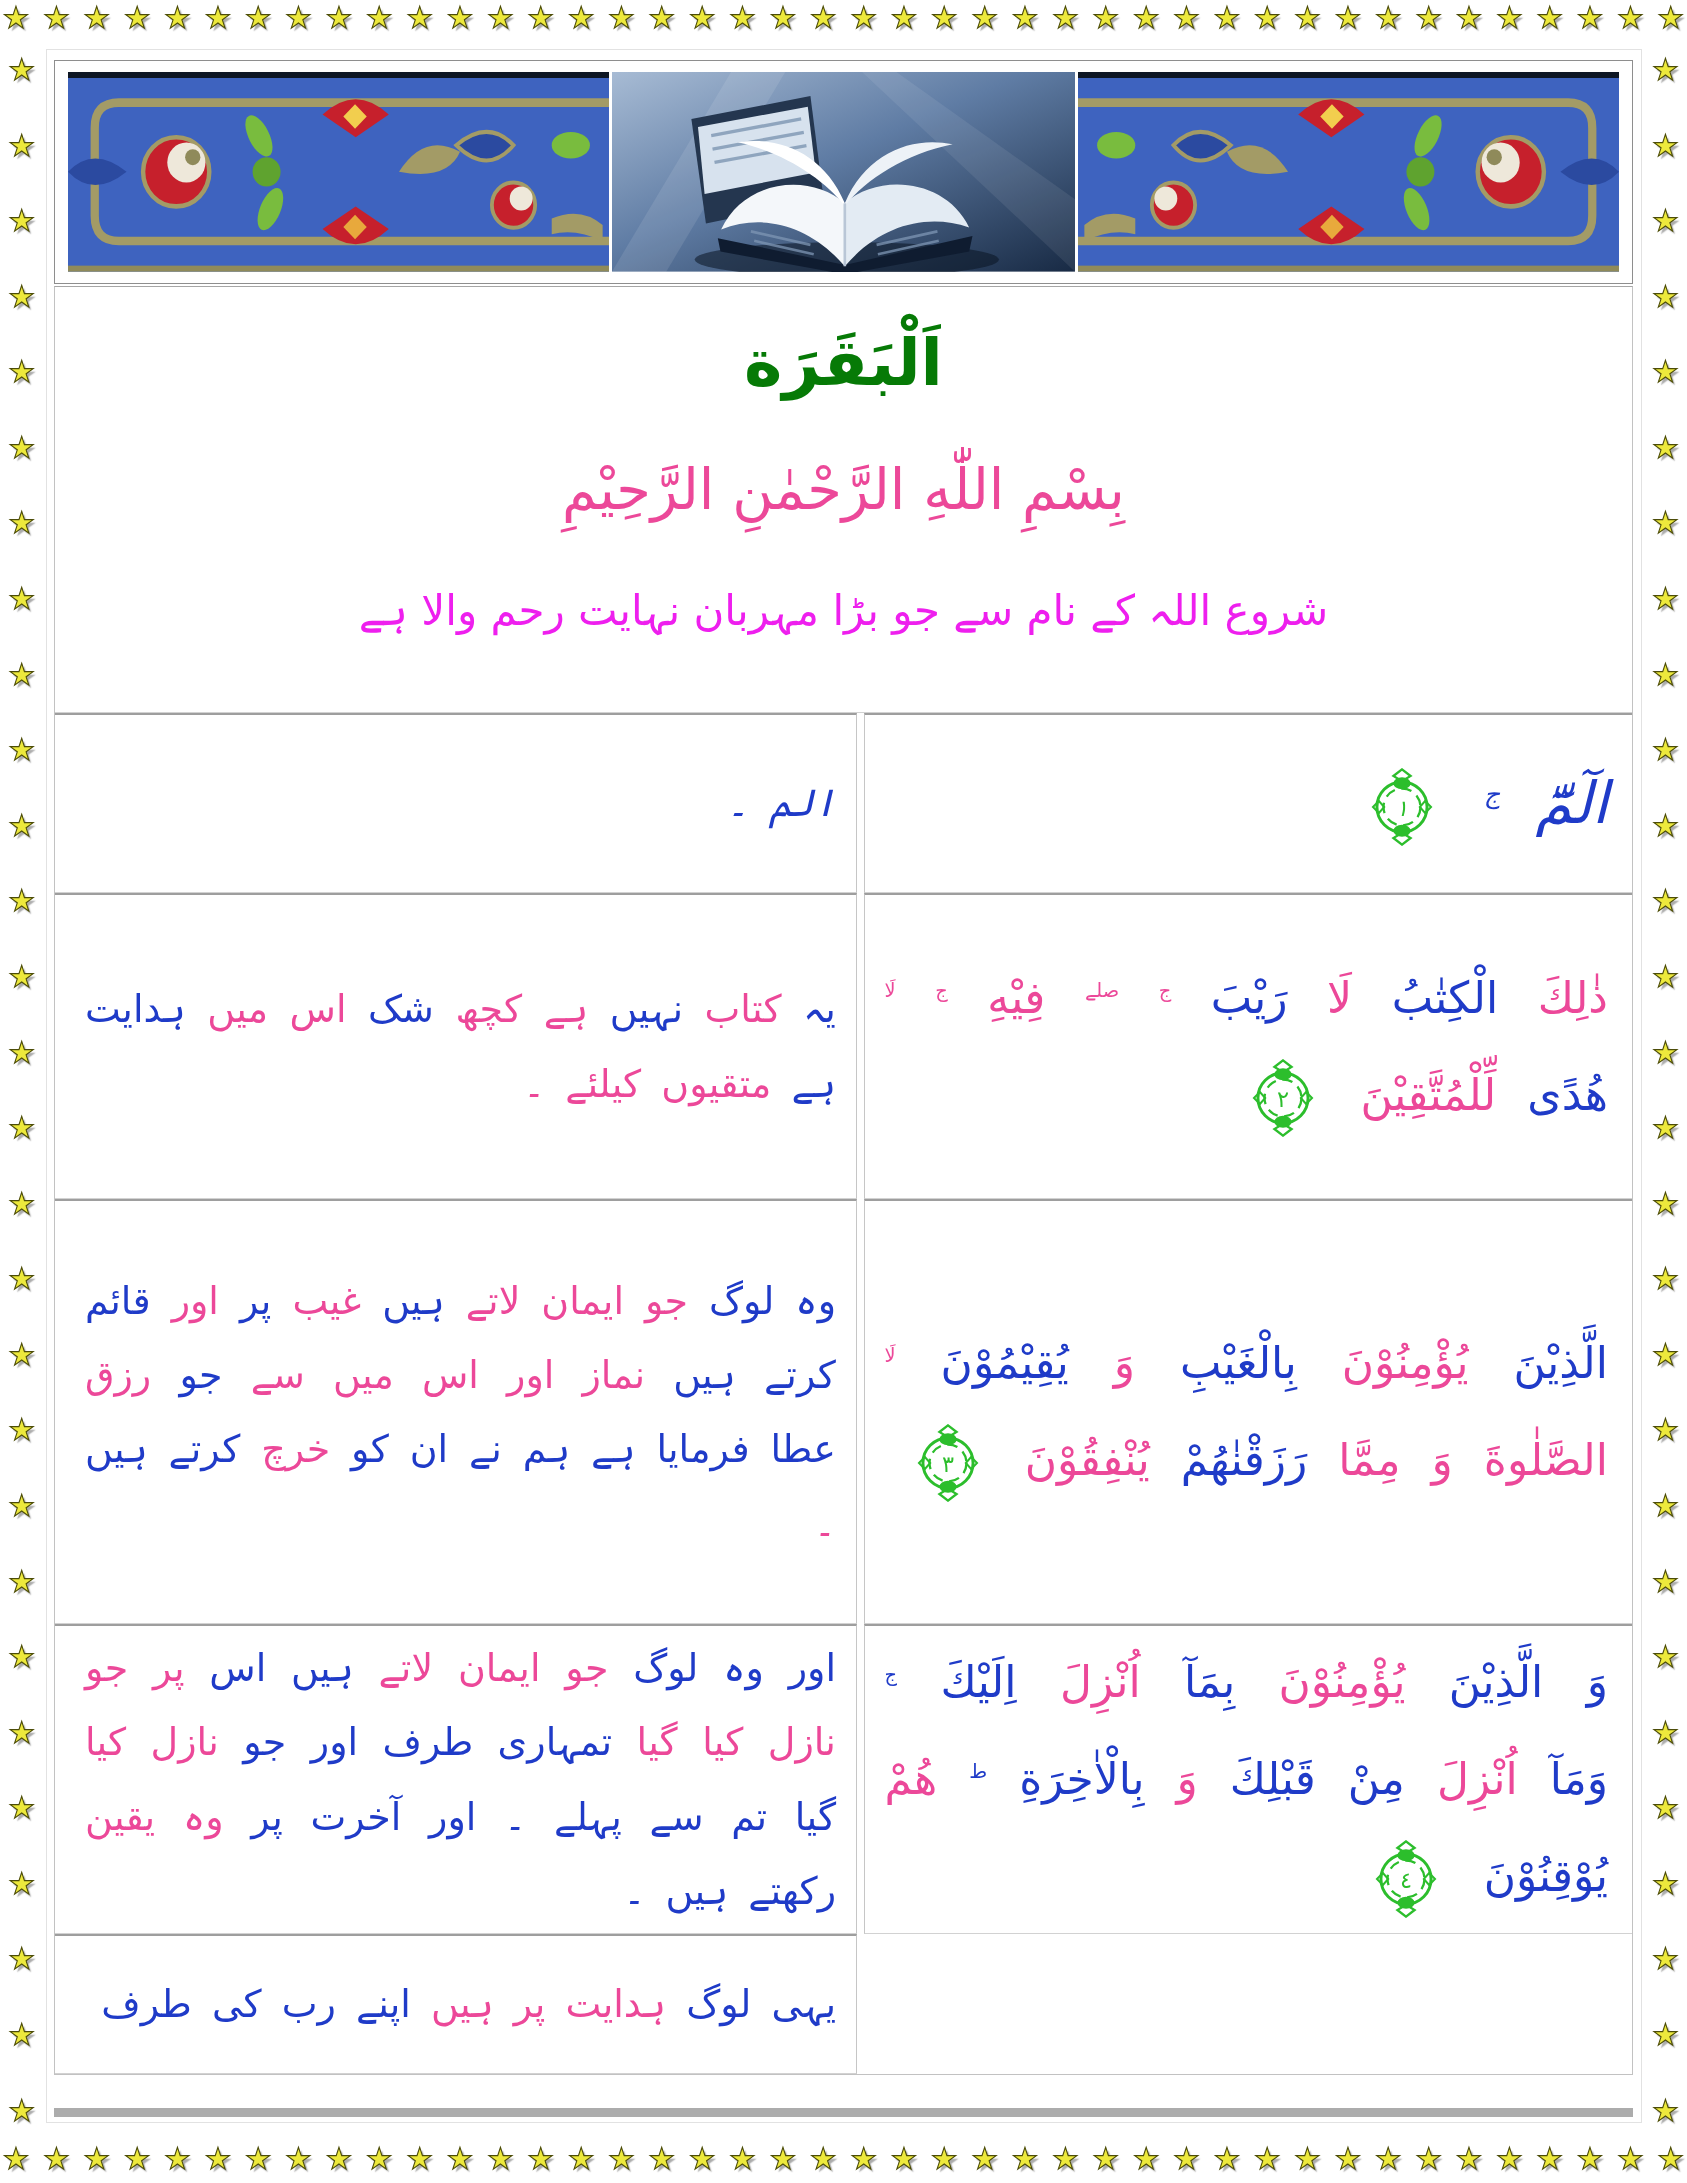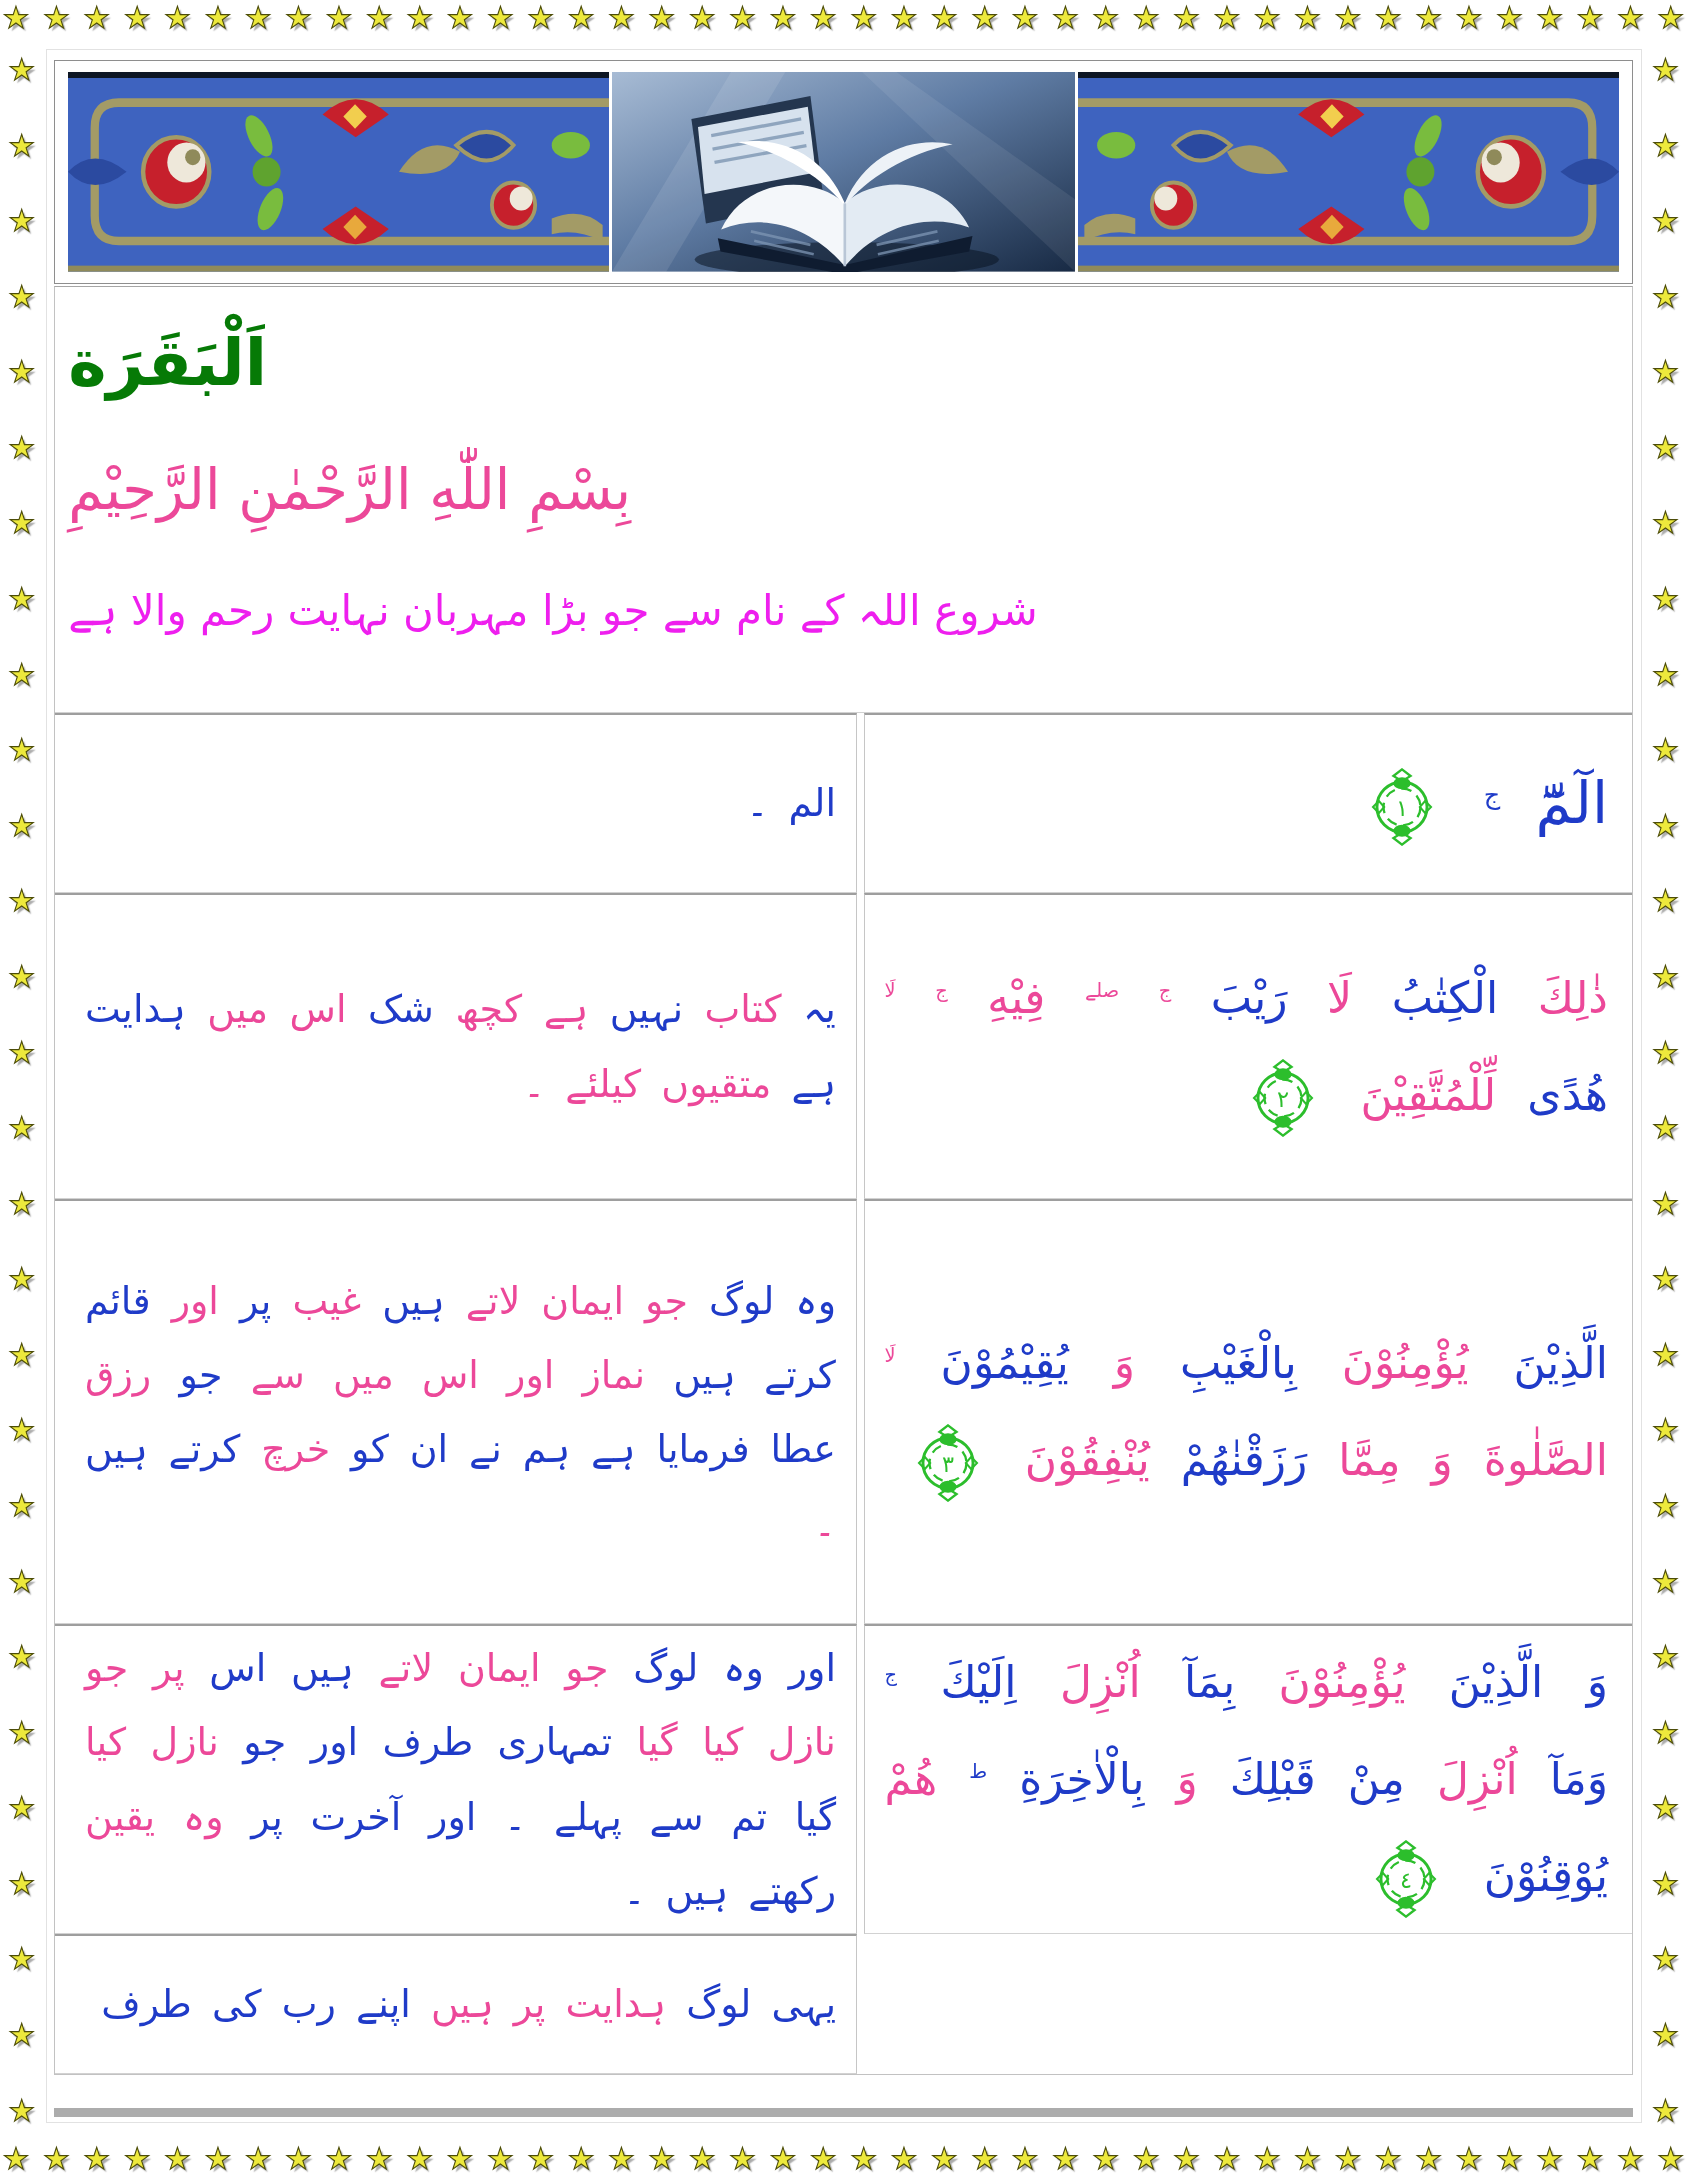--- a/index.html
+++ b/index.html
@@ -34,27 +34,27 @@
   .mtable{position:absolute;left:54px;top:286px;width:1579px;box-sizing:border-box;
           border:0.7px solid #c2c2c2;border-top:1.3px solid #a6a6a6;background:#ffffff;}
   .trow{display:flex;width:100%;}
   .gap{width:6.6px;background:#ffffff;}
   .cell{box-sizing:border-box;background:#ffffff;border-top:2px solid #9e9e9e;
         border-bottom:0.7px solid #d2d2d2;overflow:hidden;display:flex;align-items:center;}
   .cell.urdu{width:802px;border-right:0.7px solid #c6c6c6;padding:5.3px 20px 5.3px 30px;}
   .cell.arabic{flex:1;border-left:0.7px solid #c6c6c6;padding:5.3px 24px 5.3px 20px;}
 
   .titlecell{box-sizing:border-box;width:100%;border-bottom:0.7px solid #d2d2d2;
-             background:#ffffff;text-align:left;padding:38px 13.2px 13.2px;}
+             background:#ffffff;text-align:center;padding:38px 13.2px 13.2px;}
   .title-ar{font-size:65px;font-weight:bold;color:#067A06;}
   .bismillah{font-size:56px;color:#ec4899;margin-top:57px;}
   .bis-urdu{font-size:42px;color:#EE1FEE;margin-top:64px;}
 
   .rt{min-height:426px;}
-  .r1{height:180px;}
+  .r1{height:180px;font-style:italic;}
   .r2{height:306px;}
   .r3{height:425px;}
   .r4{height:310px;}
   .r5{height:140px;}
 
   .a-inner{width:100%;direction:rtl;unicode-bidi:embed;text-align:justify;text-align-last:right;
            font-size:44px;line-height:2.2;word-spacing:17px;color:#1F3BC8;}
   .u-inner{width:100%;direction:rtl;unicode-bidi:embed;text-align:justify;text-align-last:right;
            font-size:38px;line-height:1.95;word-spacing:8px;color:#1F3BC8;}
   .r1 .a-inner{font-size:58px;text-align-last:right;}

